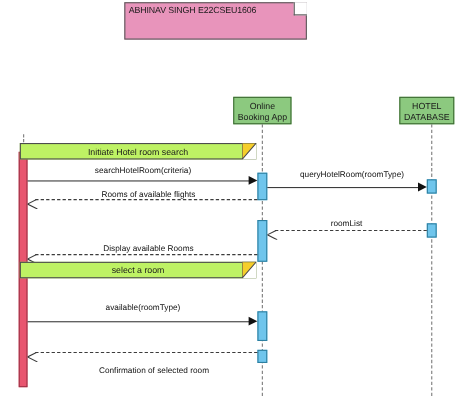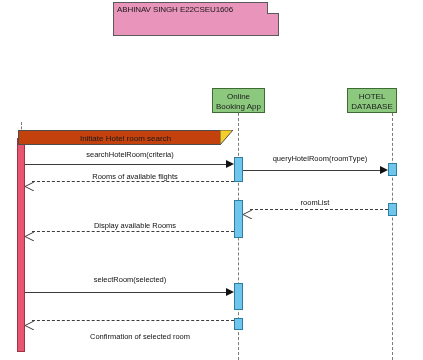--- a/index.html
+++ b/index.html
@@ -72,21 +72,21 @@
     position: absolute;
     background: #8cc97f;
     border: 1px solid #3d6b33;
     font-size: 8px;
     color: #1a1a1a;
     text-align: center;
     line-height: 10px;
     padding-top: 3px;
   }
   #head-app  { left: 212px; top: 88px; width: 53px; height: 25px; }
-  #head-db   { left: 347px; top: 88px; width: 50px; height: 25px; }
+  #head-db   { left: 363px; top: 88px; width: 50px; height: 25px; }
 
   
   .lifeline {
     position: absolute;
     width: 0;
     border-left: 1px dashed #7a7a7a;
   }
   #ll-app { left: 238px; top: 113px; height: 247px; }
   #ll-db  { left: 392px; top: 113px; height: 247px; }
   #ll-customer {
@@ -139,21 +139,21 @@
     font-size: 8px;
     color: #1a1a1a;
     text-align: center;
   }
   .banner-inner {
     position: absolute;
     left: 0; right: 0; top: 50%;
     transform: translateY(-50%);
     line-height: 9px;
   }
-  .banner-yellow { background: #c2410c; }
+  .banner-yellow { background: #bef264; }
   .banner-cream  { background: #faeec0; }
   .banner-tip {
     position: absolute;
     right: -1px; top: -1px; bottom: -1px;
     width: 13px;
     background: #ffffff;
   }
   .banner-tip svg { display: block; }
 </style>
 </head>
@@ -225,22 +225,30 @@
   </div>
 
   <div class="msg-label" style="left:45px; top:221px; width:180px;">Display available Rooms</div>
   <div class="msg msg-dashed" style="left:32px; top:231px; width:202px;"></div>
   <div class="arrow-left-open" style="left:25px; top:227px;">
     <svg width="10" height="9" viewBox="0 0 10 9">
       <polyline points="9,0 0,4.5 9,9" fill="none" stroke="#3c3c3c" stroke-width="1"></polyline>
     </svg>
   </div>
 
-
-  <div class="msg-label" style="left:40px; top:275px; width:180px;">selectRoom(selected)</div>
+  <div class="banner banner-yellow" style="left:18px; top:238px; width:215px; height:15px;">
+    <div class="banner-inner">select a room</div>
+    <div class="banner-tip">
+      <svg width="13" height="15" viewBox="0 0 13 15">
+        <polygon points="0,0 13,0 0,15" fill="#f5ce2a" stroke="#4d4d4d" stroke-width="1"></polygon>
+      </svg>
+    </div>
+  </div>
+
+  <div class="msg-label" style="left:40px; top:275px; width:180px;">available(roomType)</div>
   <div class="msg msg-solid" style="left:25px; top:292px; width:203px;"></div>
   <div class="arrow-right" style="left:226px; top:288px;"></div>
 
   <div class="msg msg-dashed" style="left:32px; top:320px; width:202px;"></div>
   <div class="arrow-left-open" style="left:25px; top:316px;">
     <svg width="10" height="9" viewBox="0 0 10 9">
       <polyline points="9,0 0,4.5 9,9" fill="none" stroke="#3c3c3c" stroke-width="1"></polyline>
     </svg>
   </div>
   <div class="msg-label" style="left:40px; top:332px; width:200px;">Confirmation of selected room</div>

